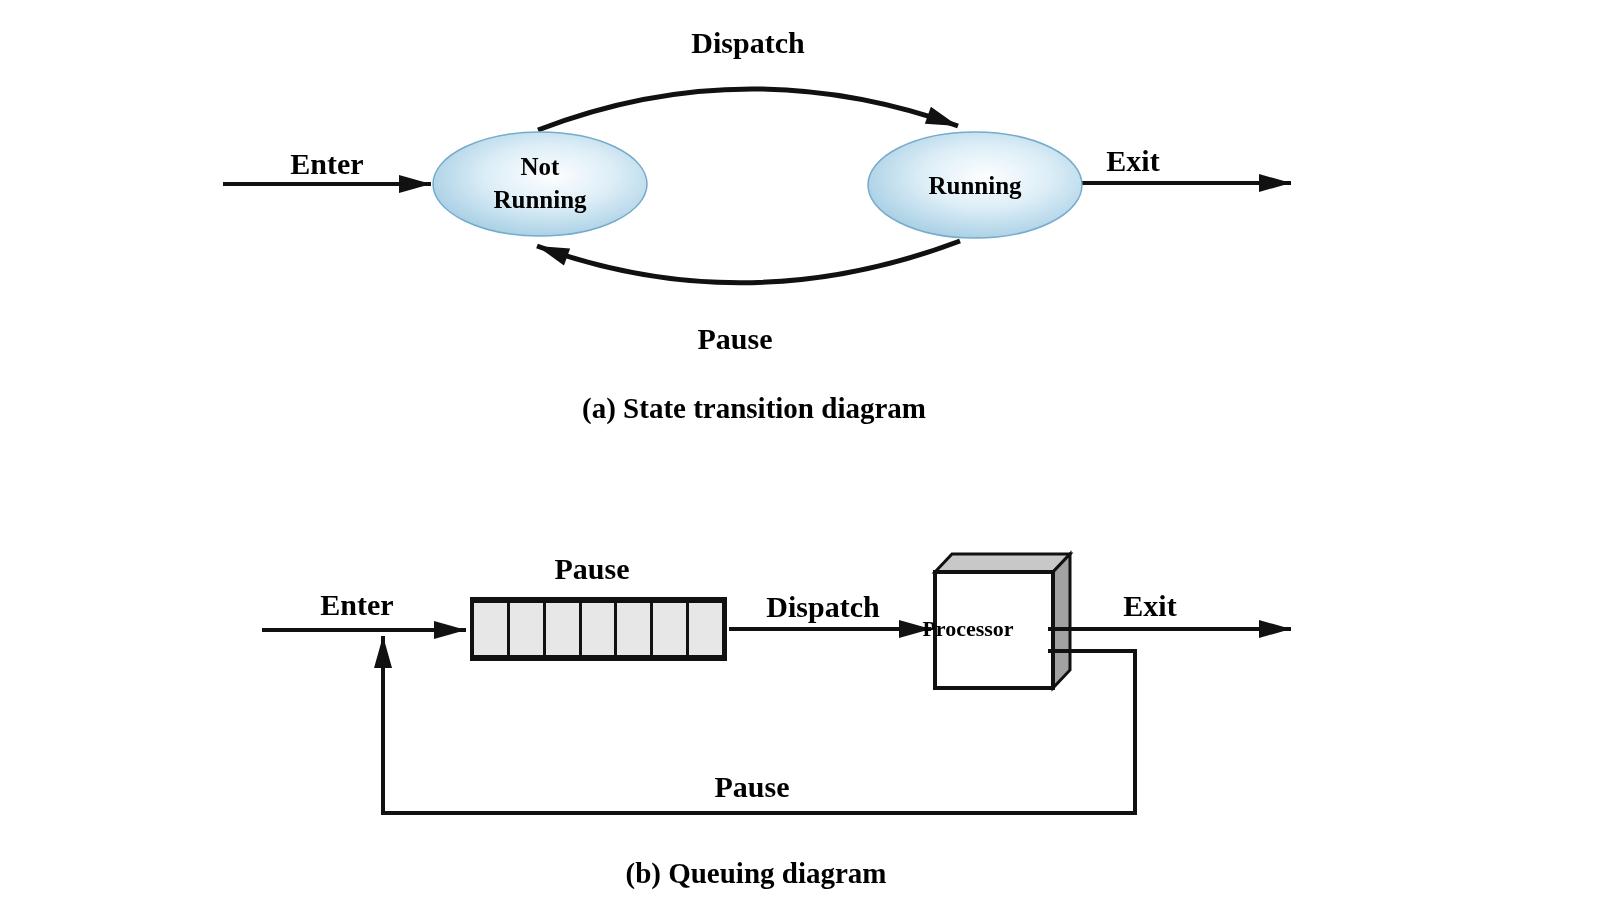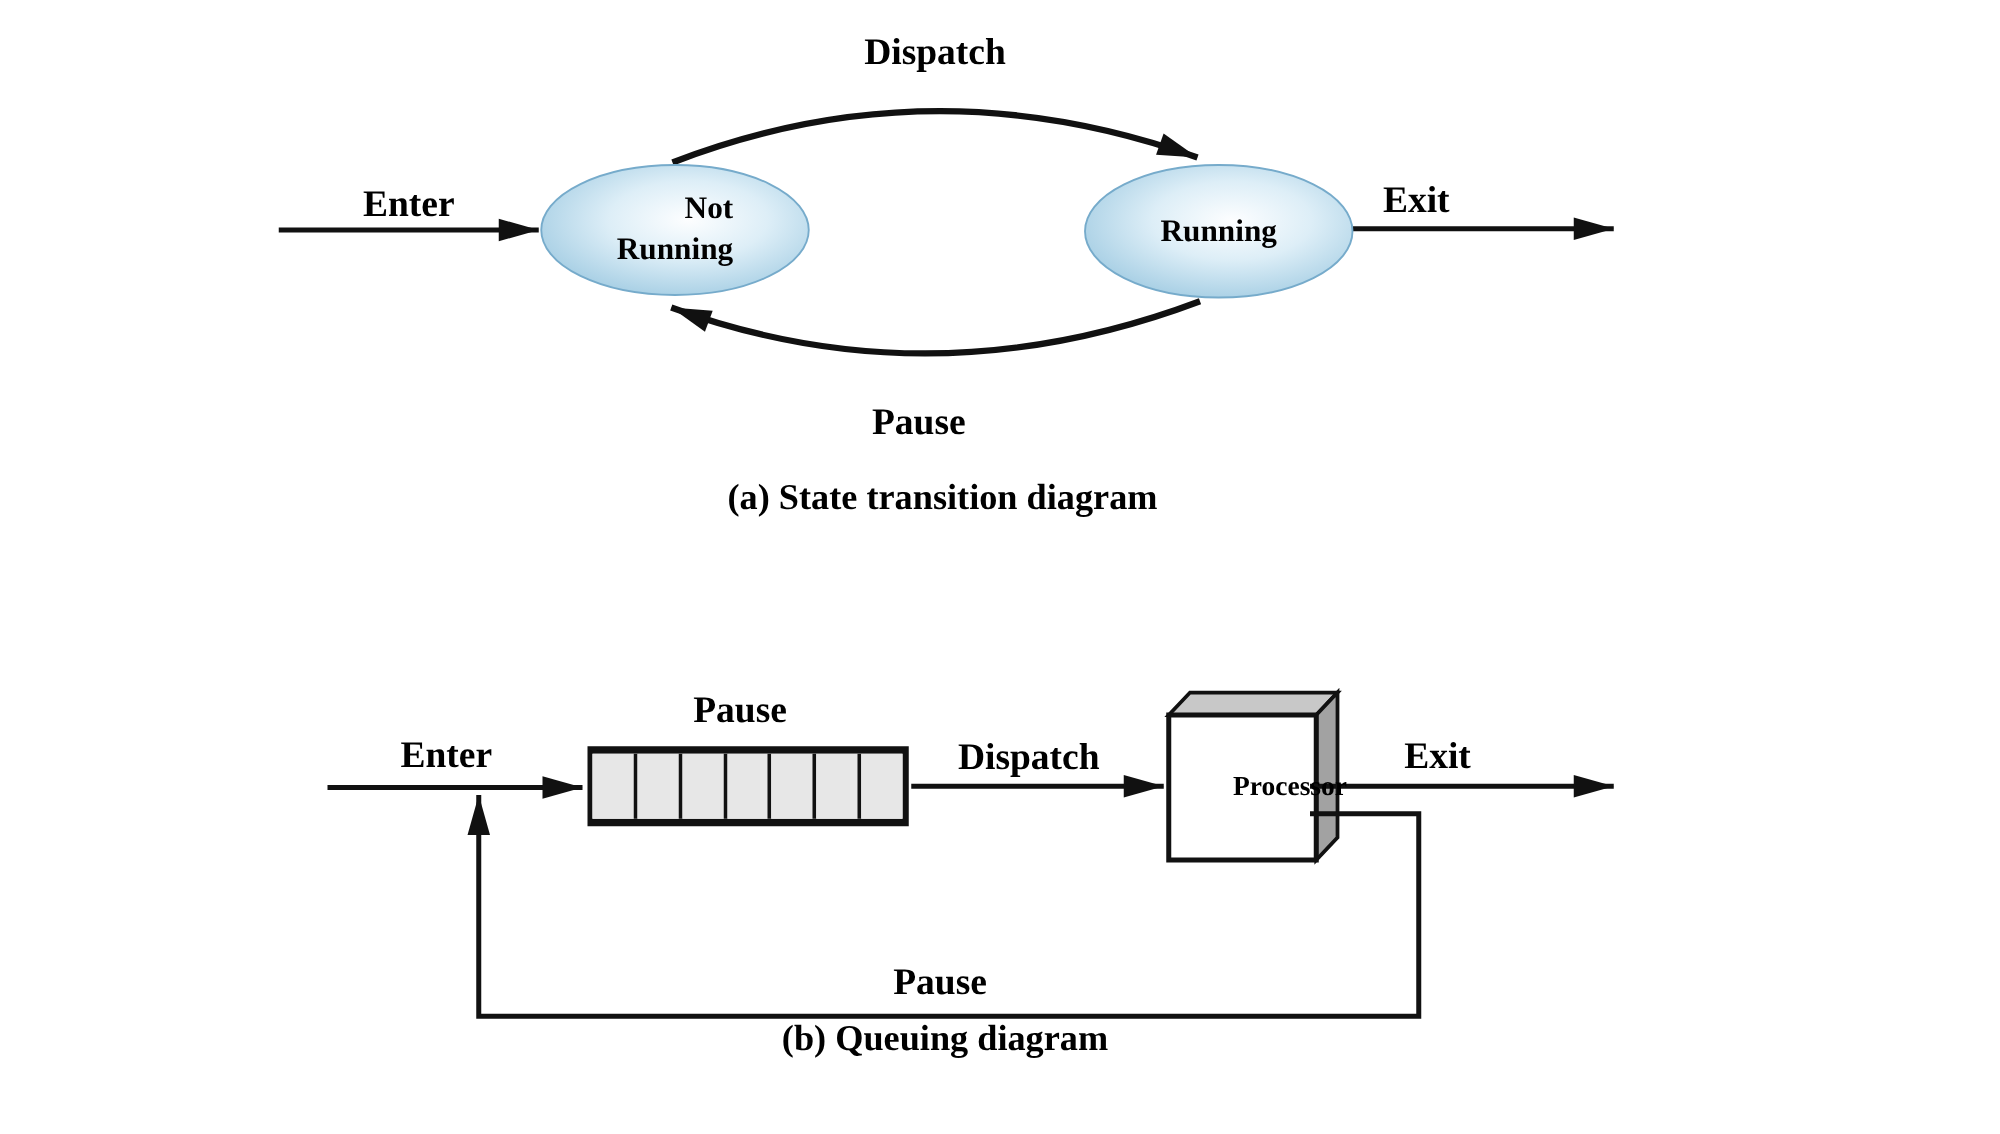--- a/index.html
+++ b/index.html
@@ -18,21 +18,21 @@
   .state-ellipse{stroke:#76abcb;stroke-width:1.5;}
   .proc-front{fill:#ffffff;stroke:var(--line);stroke-width:4;}
   .proc-top{fill:var(--processor-top);stroke:var(--line);stroke-width:3;}
   .proc-side{fill:var(--processor-side);stroke:var(--line);stroke-width:3;}
   .lbl{
     position:absolute; transform:translate(-50%,-50%);
     font-weight:bold; font-size:30px; white-space:nowrap; line-height:1.1;
   }
   .cap{font-size:29px;}
   .state-lbl{font-size:25px; line-height:33px; text-align:center;}
-  .state-lbl span{display:block;text-align:right;}
+  .state-lbl span{display:block;}
   .proc-lbl{font-size:22px;}
   .queue-box{
     position:absolute; left:470px; top:597px; width:257px; height:64px;
     box-sizing:border-box; display:flex;
     border:6px solid var(--line); border-left-width:4px; border-right-width:5px;
   }
   .qcell{flex:1; background:var(--queue-cell); border-right:3px solid var(--line);}
   .qcell:last-child{border-right:none;}
 </style>
 </head>
@@ -87,24 +87,24 @@
   <span class="lbl" style="left:748px;top:42px">Dispatch</span>
   <span class="lbl" style="left:1133px;top:160px">Exit</span>
   <span class="lbl" style="left:735px;top:338px">Pause</span>
 
   <div class="lbl state-lbl" style="left:540px;top:183px">
     <span>Not</span>
     <span>Running</span>
   </div>
   <span class="lbl state-lbl" style="left:975px;top:185px">Running</span>
 
-  <span class="lbl cap" style="left:754px;top:399px">(a) State transition diagram</span>
+  <span class="lbl cap" style="left:754px;top:409px">(a) State transition diagram</span>
 
   <span class="lbl" style="left:357px;top:604px">Enter</span>
   <span class="lbl" style="left:592px;top:568px">Pause</span>
   <span class="lbl" style="left:823px;top:606px">Dispatch</span>
-  <span class="lbl proc-lbl" style="left:1032px;top:629px">Processor</span>
+  <span class="lbl proc-lbl" style="left:968px;top:629px">Processor</span>
   <span class="lbl" style="left:1150px;top:605px">Exit</span>
   <span class="lbl" style="left:752px;top:786px">Pause</span>
 
-  <span class="lbl cap" style="left:756px;top:832px">(b) Queuing diagram</span>
+  <span class="lbl cap" style="left:756px;top:874px">(b) Queuing diagram</span>
 
 </div>
 
 </body></html>

